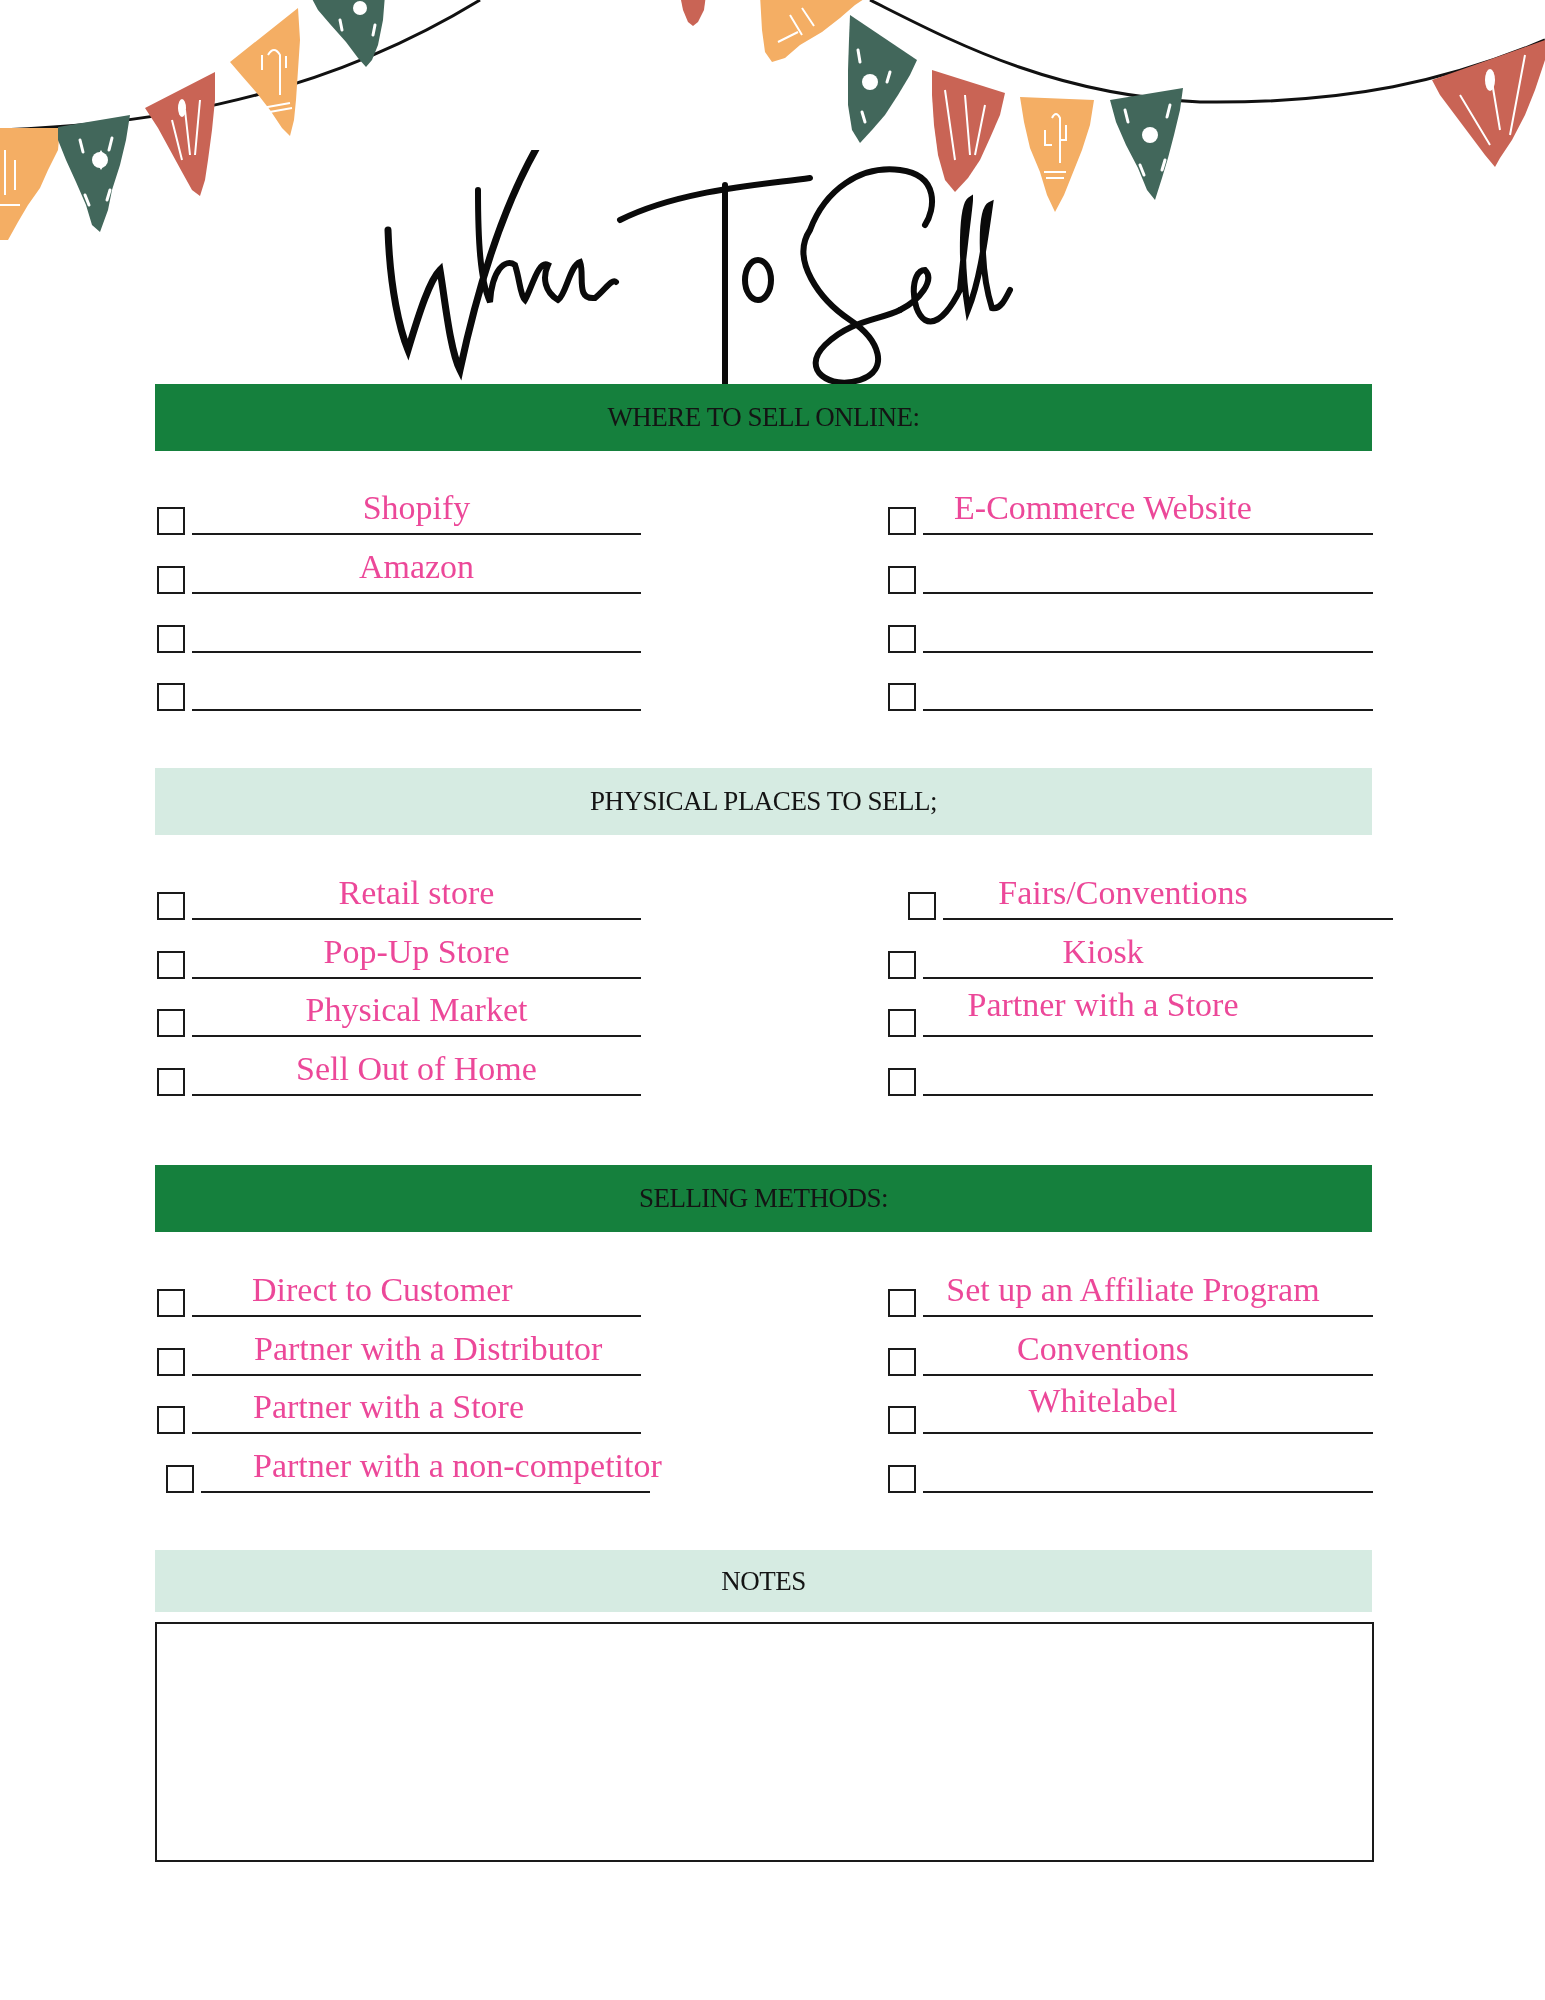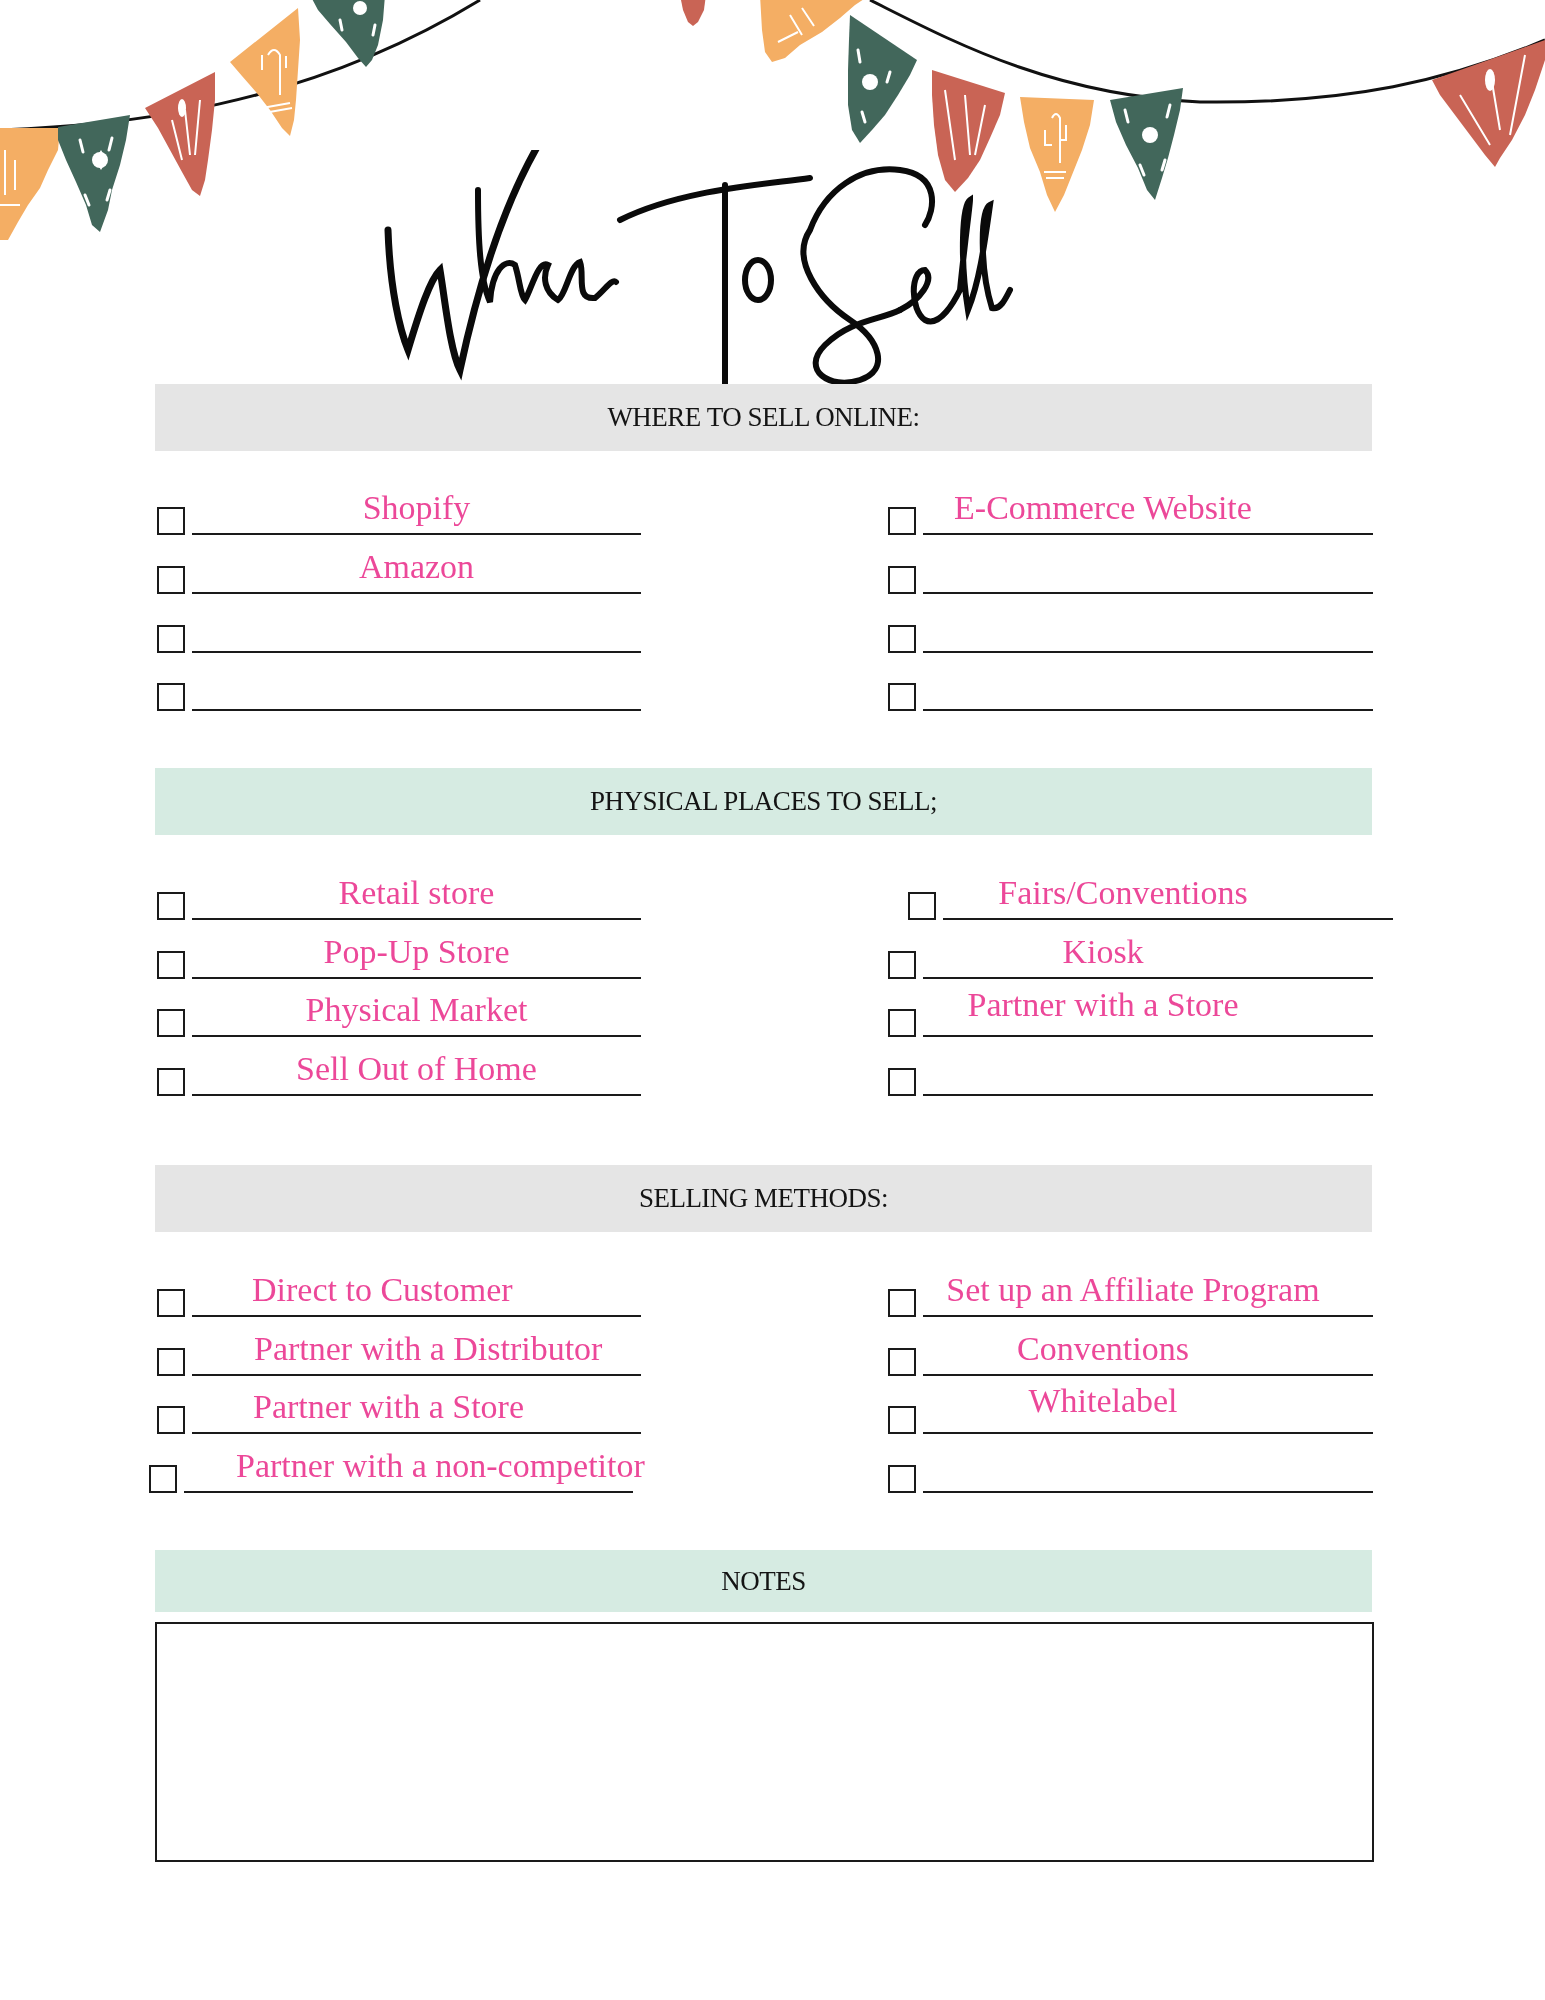--- a/index.html
+++ b/index.html
@@ -10,21 +10,21 @@
       position: absolute; left: 380px; top: 150px; width: 800px; height: 250px;
       font-family: "DejaVu Serif", serif; font-style: italic;
     }
     .title svg { width: 100%; height: 100%; }
     .section-header {
       position: absolute; left: 155px; width: 1217px; height: 67px;
       display: flex; align-items: center; justify-content: center;
       font-family: "Liberation Serif", serif; font-size: 27px; letter-spacing: -0.5px;
       color: #141414;
     }
-    .hdr-light { background: #e5e5e5; }
+    .hdr-light { background: #15803d; }
     .hdr-mint { background: #D6EBE2; }
     .row { position: absolute; height: 40px; }
     .cb {
       position: absolute; left: 0; bottom: 0; width: 24px; height: 24px;
       border: 2px solid #1a1a1a; background: #fff; box-sizing: content-box;
     }
     .line {
       position: absolute; left: 35px; bottom: 0; height: 0; border-bottom: 2.5px solid #1a1a1a;
     }
     .label {
@@ -232,21 +232,21 @@
 <div class="row" style="left:157px; top:1336px; width:484px;">
   <div class="cb"></div>
   <div class="line" style="width:449px;"></div>
   <div class="label" style="width:449px; text-align:left; padding-left:62px; box-sizing:border-box;">Partner with a Distributor</div>
 </div>
 <div class="row" style="left:157px; top:1394px; width:484px;">
   <div class="cb"></div>
   <div class="line" style="width:449px;"></div>
   <div class="label" style="width:449px; text-align:left; padding-left:61px; box-sizing:border-box;">Partner with a Store</div>
 </div>
-<div class="row" style="left:149px; top:1453px; width:484px;padding-left:48px;">
+<div class="row" style="left:166px; top:1453px; width:484px;padding-left:48px;">
   <div class="cb"></div>
   <div class="line" style="width:449px;"></div>
   <div class="label" style="width:449px; text-align:left; padding-left:52px; box-sizing:border-box;">Partner with a non-competitor</div>
 </div>
 
 <div class="row" style="left:888px; top:1277px; width:484px;">
   <div class="cb"></div>
   <div class="line" style="width:450px;"></div>
   <div class="label" style="width:420px;">Set up an Affiliate Program</div>
 </div>

